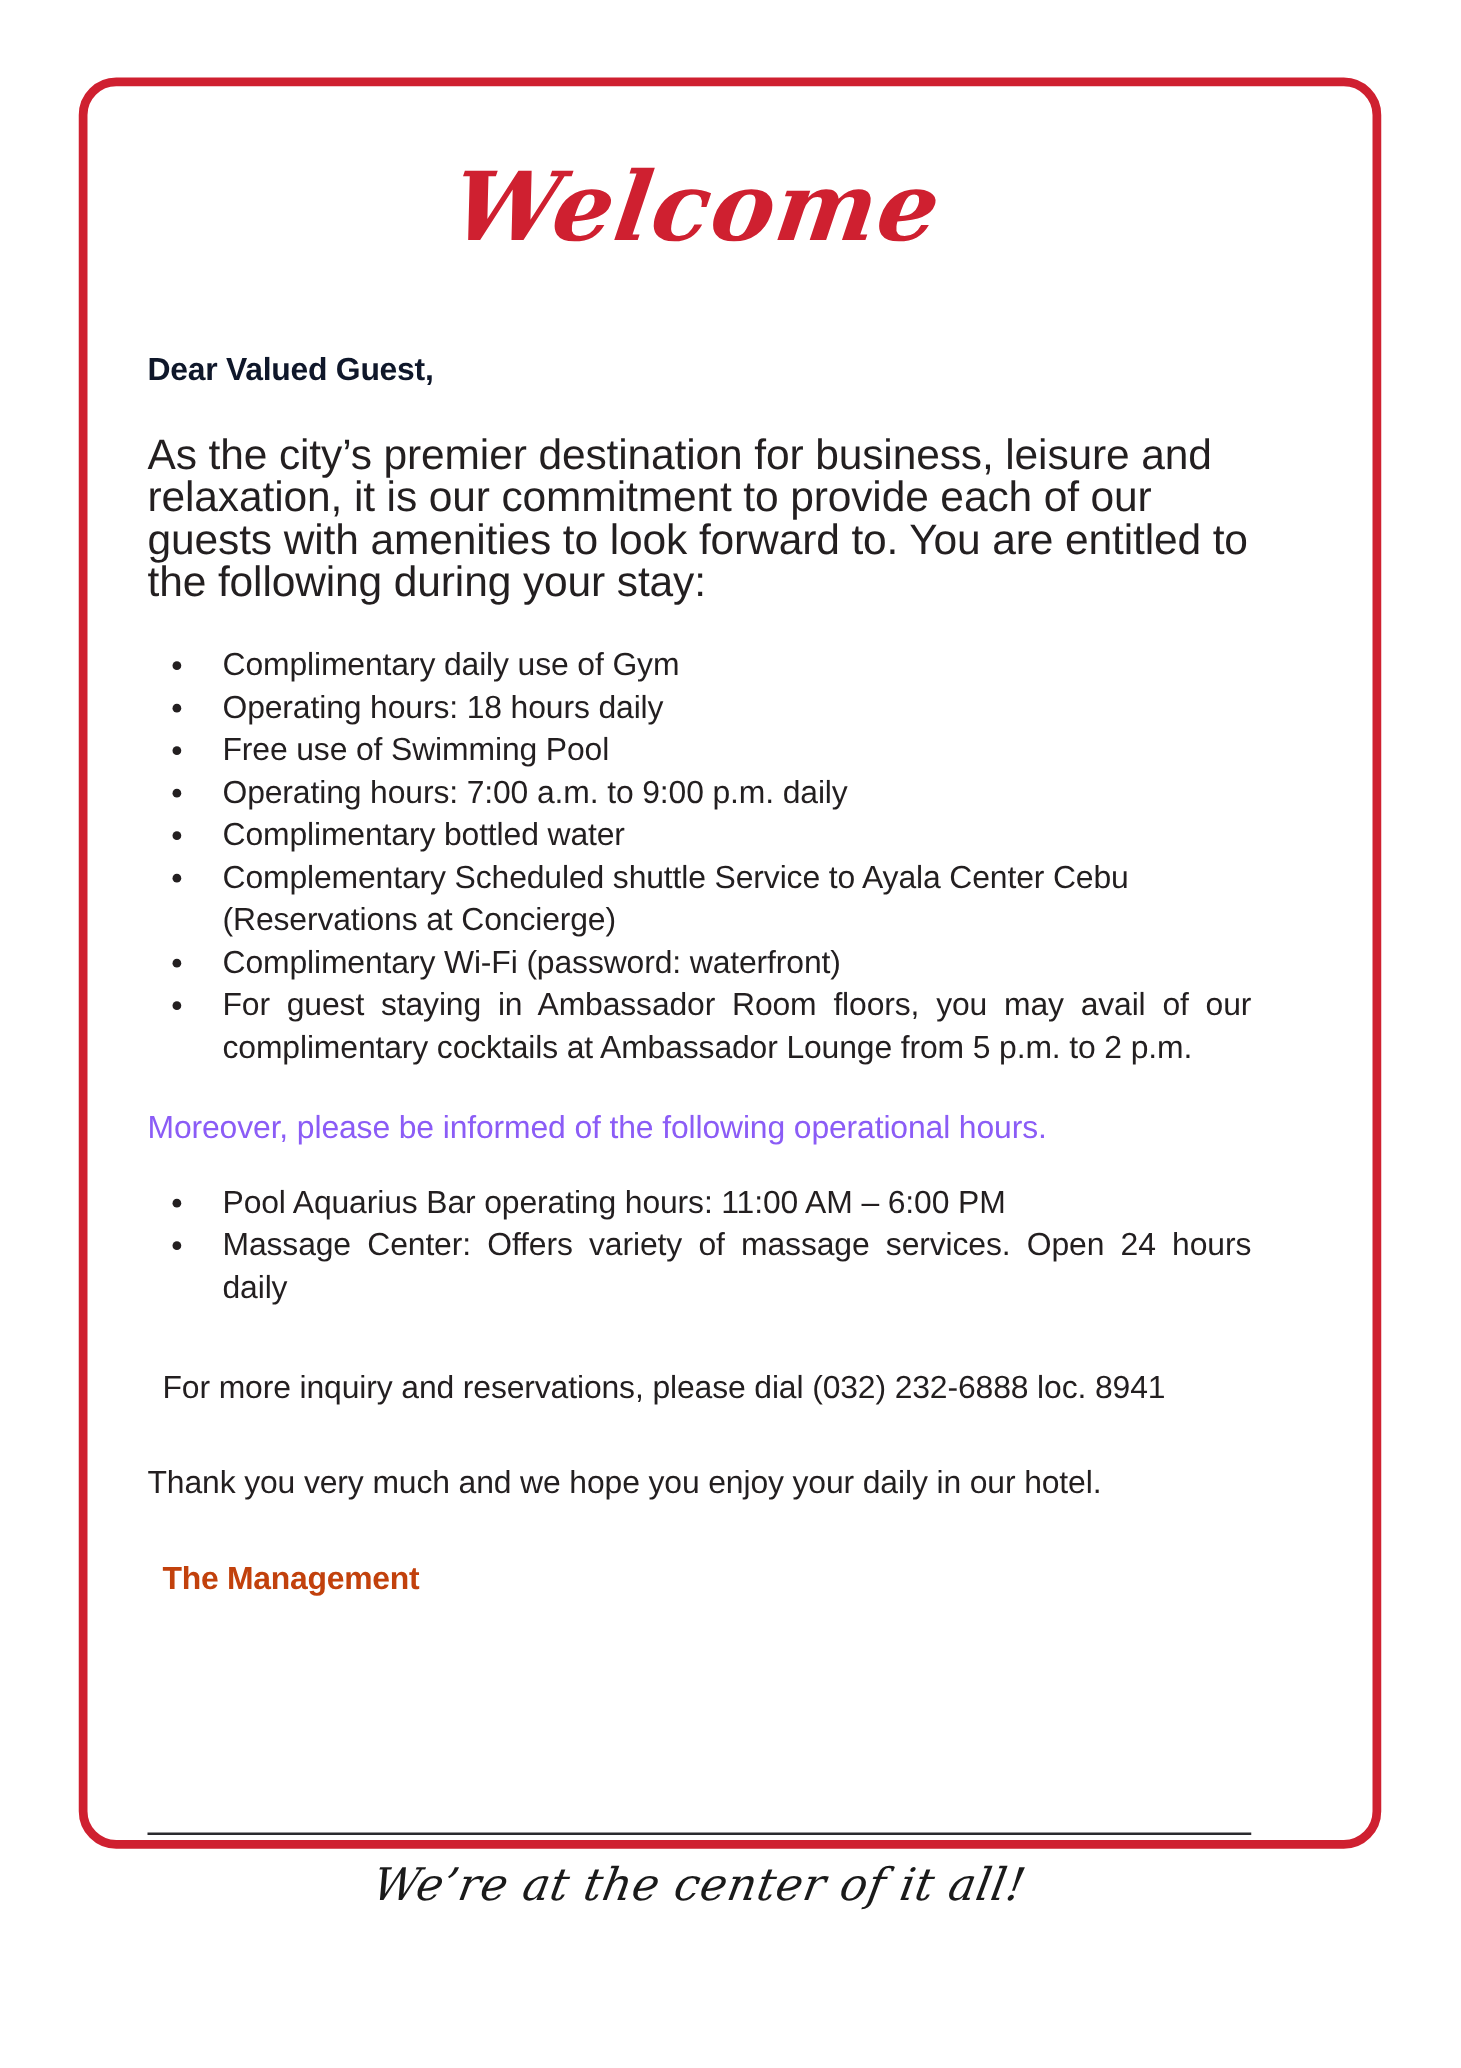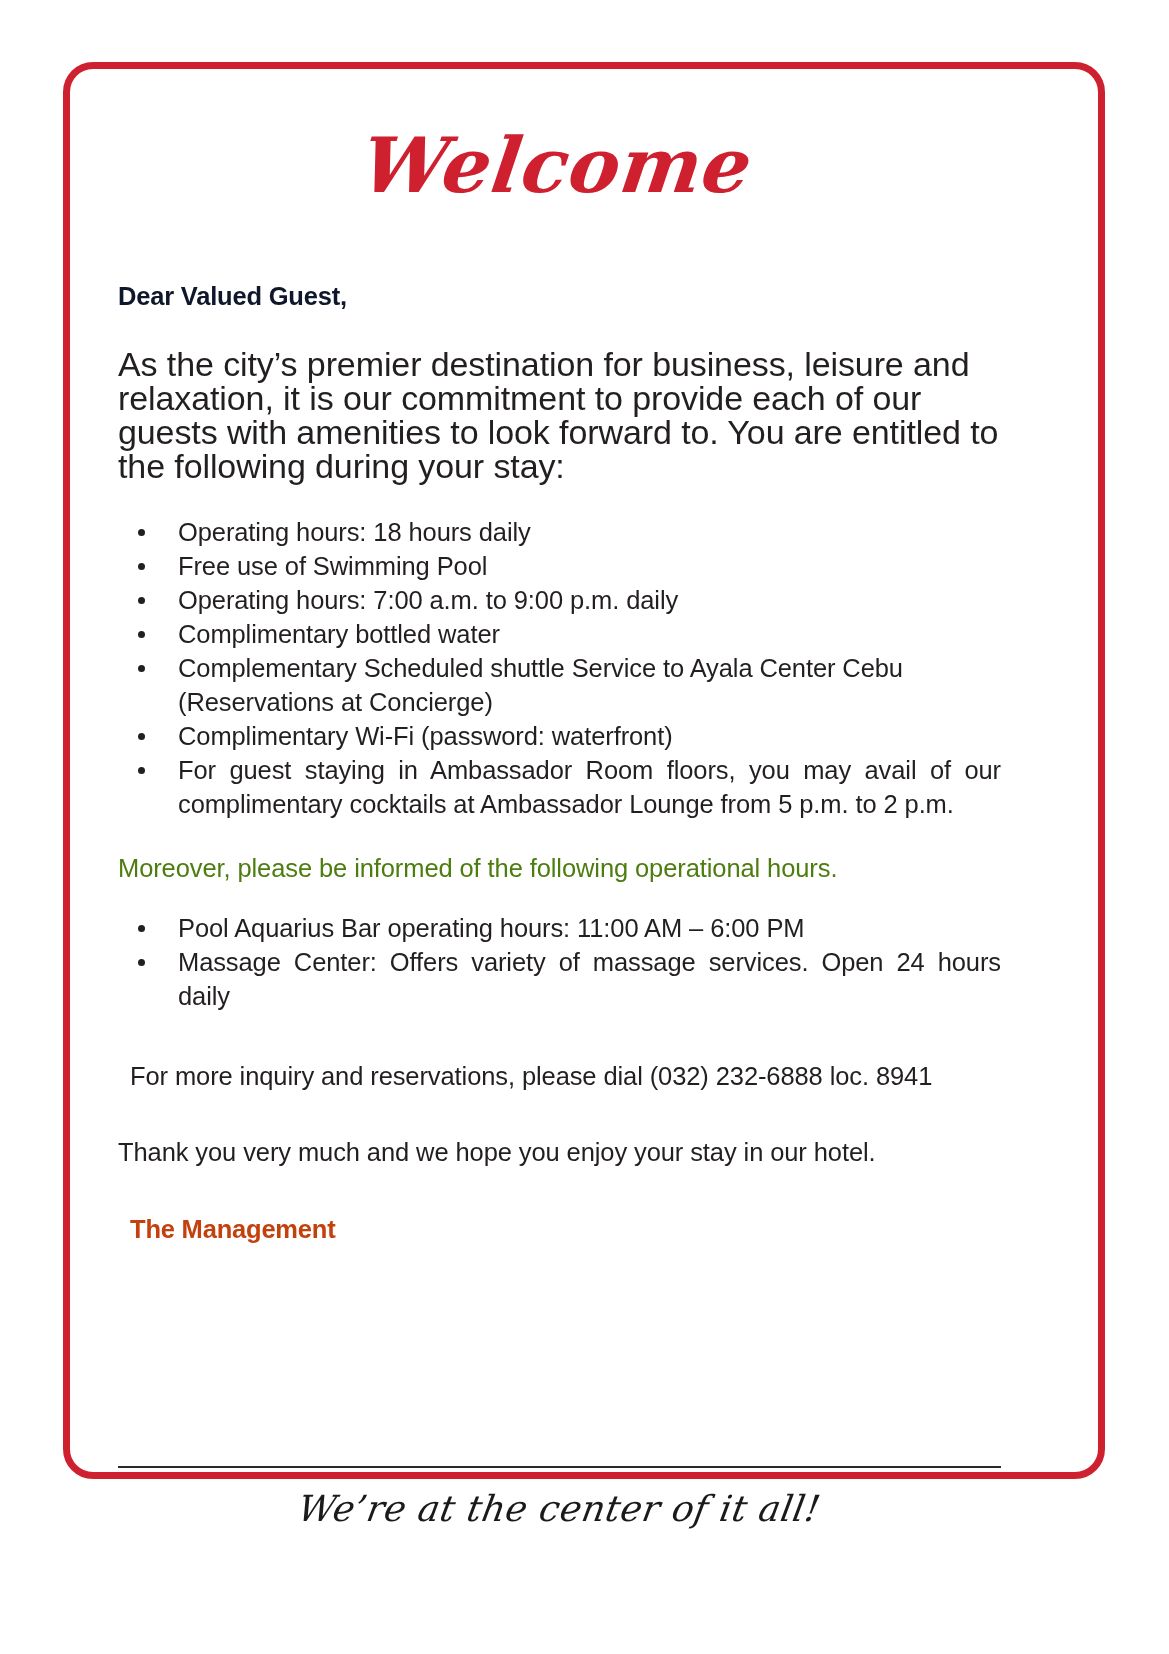--- a/index.html
+++ b/index.html
@@ -109,21 +109,21 @@
   }
   ul.bullets li.justify > .txt {
     display: block;
   }
 
   .moreover {
     margin: 0;
     padding-top: 30px;
     font-size: 25.5px;
     line-height: 34px;
-    color: #4d7c0f;
+    color: #8b5cf6;
     font-weight: 300;
     letter-spacing: -0.1px;
   }
 
   .contact {
     margin: 12px;
     padding-top: 34px;
     font-size: 25.5px;
     line-height: 34px;
     color: #231f20;
@@ -182,20 +182,21 @@
 
   <div class="content">
 
     <h1 class="title">Welcome</h1>
 
     <p class="salutation">Dear Valued Guest,</p>
 
     <p class="intro">As the city’s premier destination for business, leisure and relaxation, it is our commitment to provide each of our guests with amenities to look forward to. You are entitled to the following during your stay:</p>
 
     <ul class="bullets first">
+      <li><span class="dot"></span><span class="txt">Complimentary daily use of Gym</span></li>
       <li><span class="dot"></span><span class="txt">Operating hours: 18 hours daily</span></li>
       <li><span class="dot"></span><span class="txt">Free use of Swimming Pool</span></li>
       <li><span class="dot"></span><span class="txt">Operating hours: 7:00 a.m. to 9:00 p.m. daily</span></li>
       <li><span class="dot"></span><span class="txt">Complimentary bottled water</span></li>
       <li><span class="dot"></span><span class="txt">Complementary Scheduled shuttle Service to Ayala Center Cebu (Reservations at Concierge)</span></li>
       <li><span class="dot"></span><span class="txt">Complimentary Wi-Fi (password: waterfront)</span></li>
       <li class="justify">
           <span class="dot"></span>
           <span class="txt">For guest staying in Ambassador Room floors, you may avail of our complimentary cocktails at Ambassador Lounge from 5 p.m. to 2 p.m.</span>
         </li>
@@ -206,21 +207,21 @@
     <ul class="bullets second">
       <li><span class="dot"></span><span class="txt">Pool Aquarius Bar operating hours: 11:00 AM – 6:00 PM</span></li>
       <li class="justify">
           <span class="dot"></span>
           <span class="txt">Massage Center: Offers variety of massage services. Open 24 hours  daily</span>
         </li>
     </ul>
 
     <p class="contact">For more inquiry and reservations, please dial (032) 232-6888 loc. 8941</p>
 
-    <p class="thanks">Thank you very much and we hope you enjoy your stay in our hotel.</p>
+    <p class="thanks">Thank you very much and we hope you enjoy your daily in our hotel.</p>
 
     <p class="signoff">The Management</p>
 
   </div>
 
   <div class="divider"></div>
 
   <div class="tagline">We’re at the center of it all!</div>
 
 </div>

